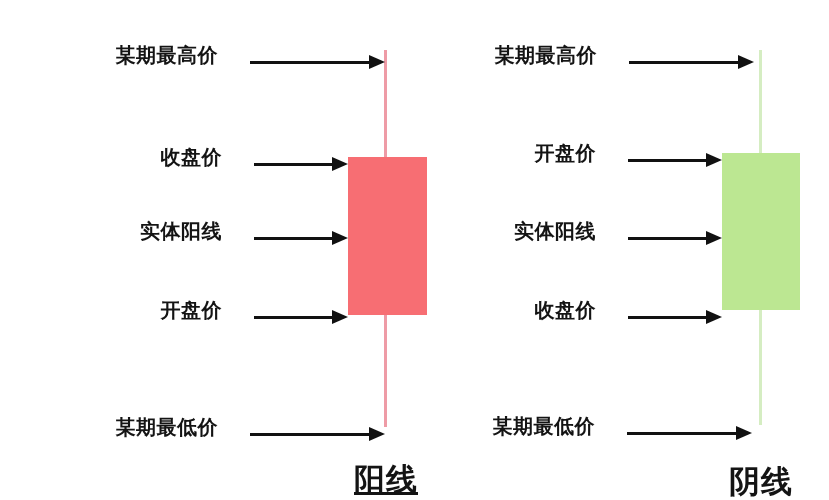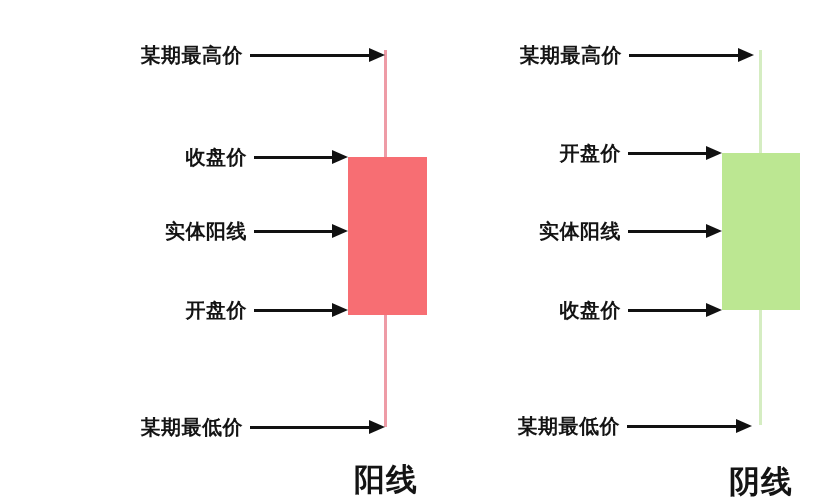--- a/index.html
+++ b/index.html
@@ -13,21 +13,21 @@
   
   .wick{position:absolute;width:3px;z-index:1;}
   .wick-left{left:384px;top:50px;height:377px;}
   .wick-right{left:759px;top:50px;height:375px;}
   
   .candle-body{position:absolute;z-index:2;}
   .body-left{left:348px;top:157px;width:79px;height:158px;}
   .body-right{left:722px;top:153px;width:78px;height:157px;}
   
   .label-row{
-    position:absolute;display:flex;align-items:center;gap:7px;z-index:3;
+    position:absolute;display:flex;align-items:flex-end;gap:32px;z-index:3;
     height:28px;
   }
   .label-text{
     font-size:20px;font-weight:600;color:#141414;
     letter-spacing:0.5px;white-space:nowrap;line-height:28px;
   }
   .arrow{display:flex;align-items:center;}
   .arrow-line{height:3px;background:#111111;}
   .arrow-head{
     width:0;height:0;
@@ -49,21 +49,21 @@
   .r-r2{top:139px;right:107px;}
   .r-r3{top:217px;right:107px;}
   .r-r4{top:296px;right:107px;}
   .r-r5{top:412px;right:77px;}
   
   .title{
     position:absolute;z-index:3;
     font-size:31px;font-weight:700;color:#141414;
     letter-spacing:1px;white-space:nowrap;
   }
-  .t-left{top:459px;left:354px;}
+  .t-left{top:459px;left:354px;text-decoration:underline;}
   .t-right{top:461px;left:729px;}
 </style>
 </head>
 <body>
 
 <div class="canvas">
 
   <section>
     <div class="wick wick-left" style="background: rgb(238, 155, 166);"></div>
     <div class="candle-body body-left" style="background: rgb(247, 110, 115);"></div>

